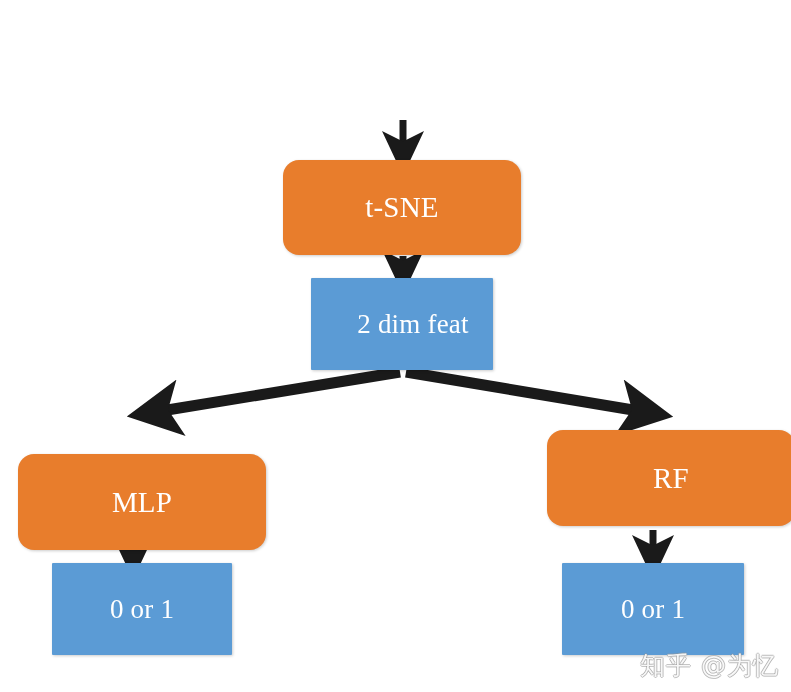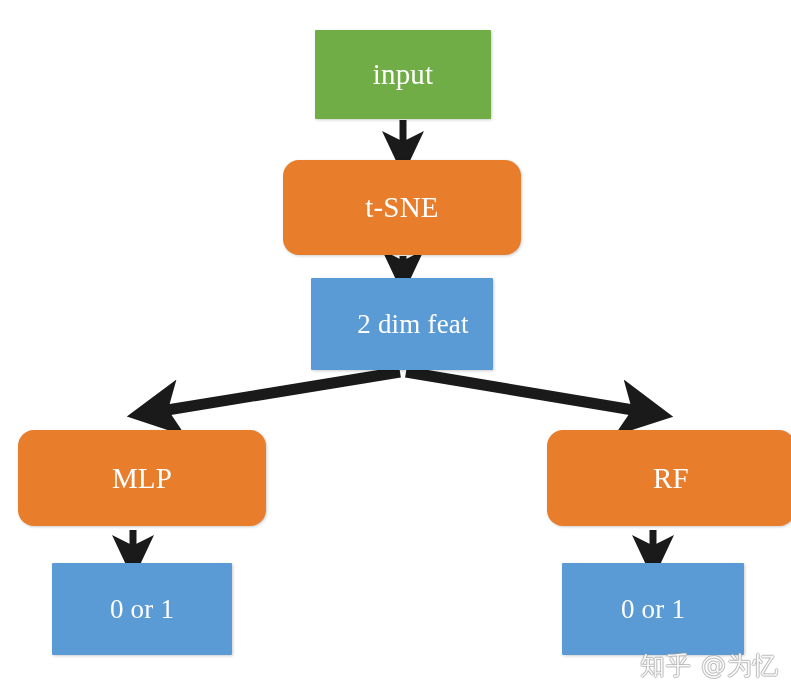--- a/index.html
+++ b/index.html
@@ -39,21 +39,21 @@
   }
   
   .node {
     box-shadow: 1px 1px 3px rgba(0,0,0,0.20);
   }
 
   
   #node-input      { left: 315px; top: 30px;  width: 176px; height: 89px;  font-size: 29px; }
   #node-tsne       { left: 283px; top: 160px; width: 238px; height: 95px;  font-size: 29px; }
   #node-feat       { left: 311px; top: 278px; width: 182px; height: 92px;  font-size: 27px; }
-  #node-mlp        { left: 18px;  top: 430px; width: 248px; height: 96px;  font-size: 29px; }
+  #node-mlp        { left: 18px;  top: 454px; width: 248px; height: 96px;  font-size: 29px; }
   #node-rf         { left: 527px; top: 430px; width: 248px; height: 96px;  font-size: 29px; }
   #node-out-left   { left: 52px;  top: 563px; width: 180px; height: 92px;  font-size: 27px; }
   #node-out-right  { left: 562px; top: 563px; width: 182px; height: 92px;  font-size: 27px; }
 
   
   #arrows {
     position: absolute;
     left: 0;
     top: 0;
     width: 791px;
@@ -112,23 +112,20 @@
 
     <g>
       <line x1="133" y1="530" x2="133" y2="556" stroke="#1A1A1A" stroke-width="7" marker-end="url(#ah-small)"></line>
     </g>
 
     <g>
       <line x1="653" y1="530" x2="653" y2="556" stroke="#1A1A1A" stroke-width="7" marker-end="url(#ah-small)"></line>
     </g>
   </svg>
 
-  <div class="node rect" id="node-input" style="background:#70AD47;">
-    <span>input</span>
-  </div>
 
   <div class="node rounded" id="node-tsne" style="background:#E87D2C;">
     <span>t-SNE</span>
   </div>
 
   <div class="node rect" id="node-feat" style="background:#5B9BD5;padding-left:22px;">
     <span>2 dim feat</span>
   </div>
 
   <div class="node rounded" id="node-mlp" style="background:#E87D2C;">

